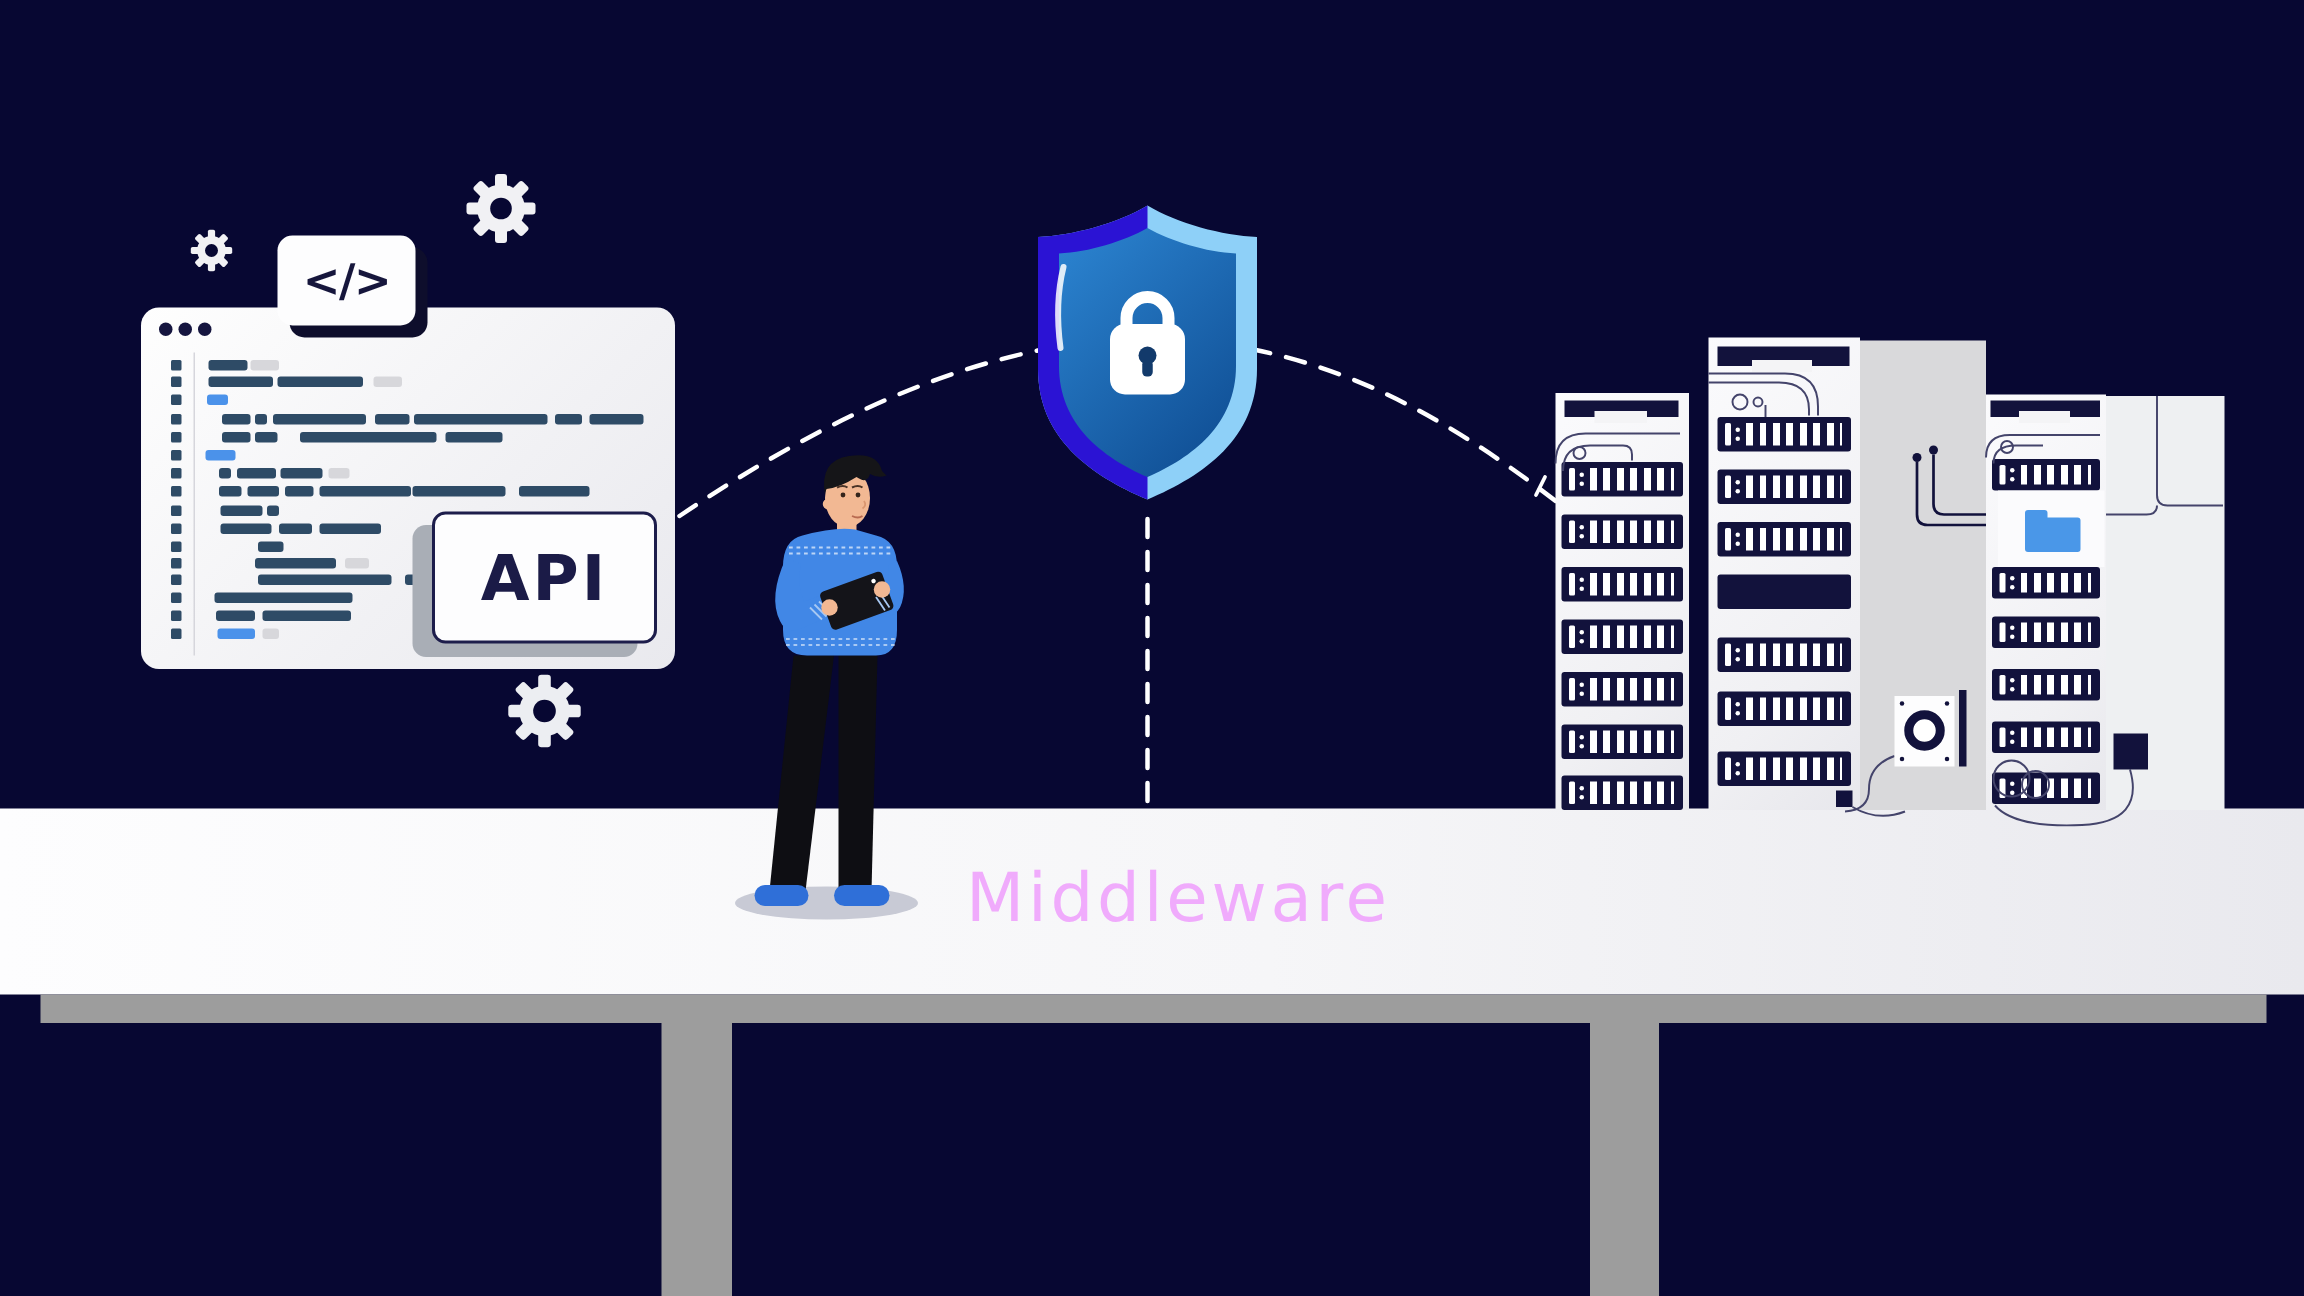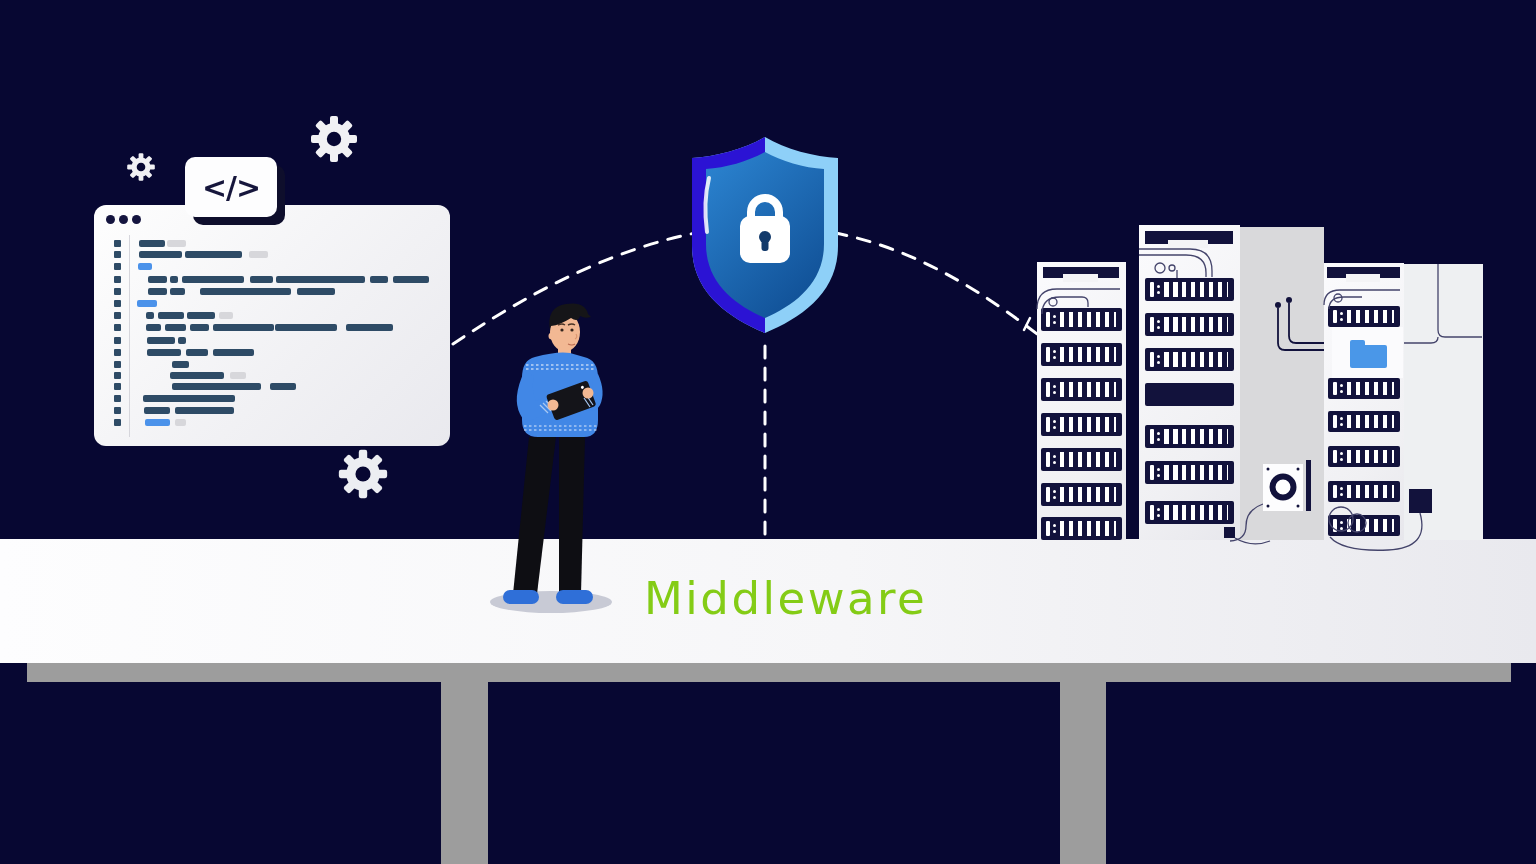--- a/index.html
+++ b/index.html
@@ -43,21 +43,21 @@
   .rhead:after{content:'';position:absolute;left:26%;bottom:-4px;width:46%;height:8px;background:#f4f4f6;}
   .srow{position:absolute;background:#12123c;border-radius:2px;display:flex;align-items:center;
         padding:0 5px;gap:3px;box-sizing:border-box;}
   .srow .vbar{width:4px;height:62%;background:#fff;border-radius:1px;flex:none;}
   .srow .dots{display:flex;flex-direction:column;gap:3px;flex:none;margin-right:1px;}
   .srow .dots i{width:3px;height:3px;background:#fff;border-radius:50%;}
   .srow .slats{flex:1;height:64%;margin-right:1px;
         background:repeating-linear-gradient(90deg,#fff 0 4.5px,transparent 4.5px 9px);}
   .folder-panel{position:absolute;left:1332px;top:327px;width:71px;height:51px;background:#fbfbfd;}
 
-  .middleware-label{position:absolute;left:644px;top:572px;font-size:45px;color:#84cc16;
+  .middleware-label{position:absolute;left:644px;top:572px;font-size:45px;color:#f0abfc;
         letter-spacing:2.5px;font-weight:400;}
 </style>
 </head>
 <body>
 
 <div class="stage">
 
   <svg class="abs" style="left:0;top:0" width="1536" height="864" viewBox="0 0 1536 864">
     <path d="M453 344 C 560 272 660 228 765 225 C 872 228 952 268 1041 337" fill="none" stroke="#ffffff" stroke-width="3" stroke-dasharray="13 11" stroke-linecap="round"></path>
     <path d="M765 346 L765 543" fill="none" stroke="#ffffff" stroke-width="3" stroke-dasharray="12 10" stroke-linecap="round"></path>
@@ -180,20 +180,23 @@
         <div class="sq" style="top: 214px;"></div>
         <div class="cbar" style="left: 51px; top: 214px; width: 25px; background: rgb(75, 146, 234);"></div>
         <div class="cbar" style="left: 81px; top: 214px; width: 11px; background: rgb(215, 215, 219);"></div>
       </div>
   </div>
 
   <div class="code-badge">
     <span>&lt;/&gt;</span>
   </div>
 
+  <div class="api-box">
+    <span>API</span>
+  </div>
 
   <div id="racks">
       <div class="rack" style="left: 1037px; top: 262px; width: 89px; height: 278px;">
         <div class="rhead" style="left: 6px; top: 5px; width: 76px; height: 11px;"></div>
         <div class="srow" style="left: 4px; top: 46px; width: 81px; height: 23px;">
           <span class="vbar"></span>
           <span class="dots">
             <i></i>
             <i></i>
           </span>

